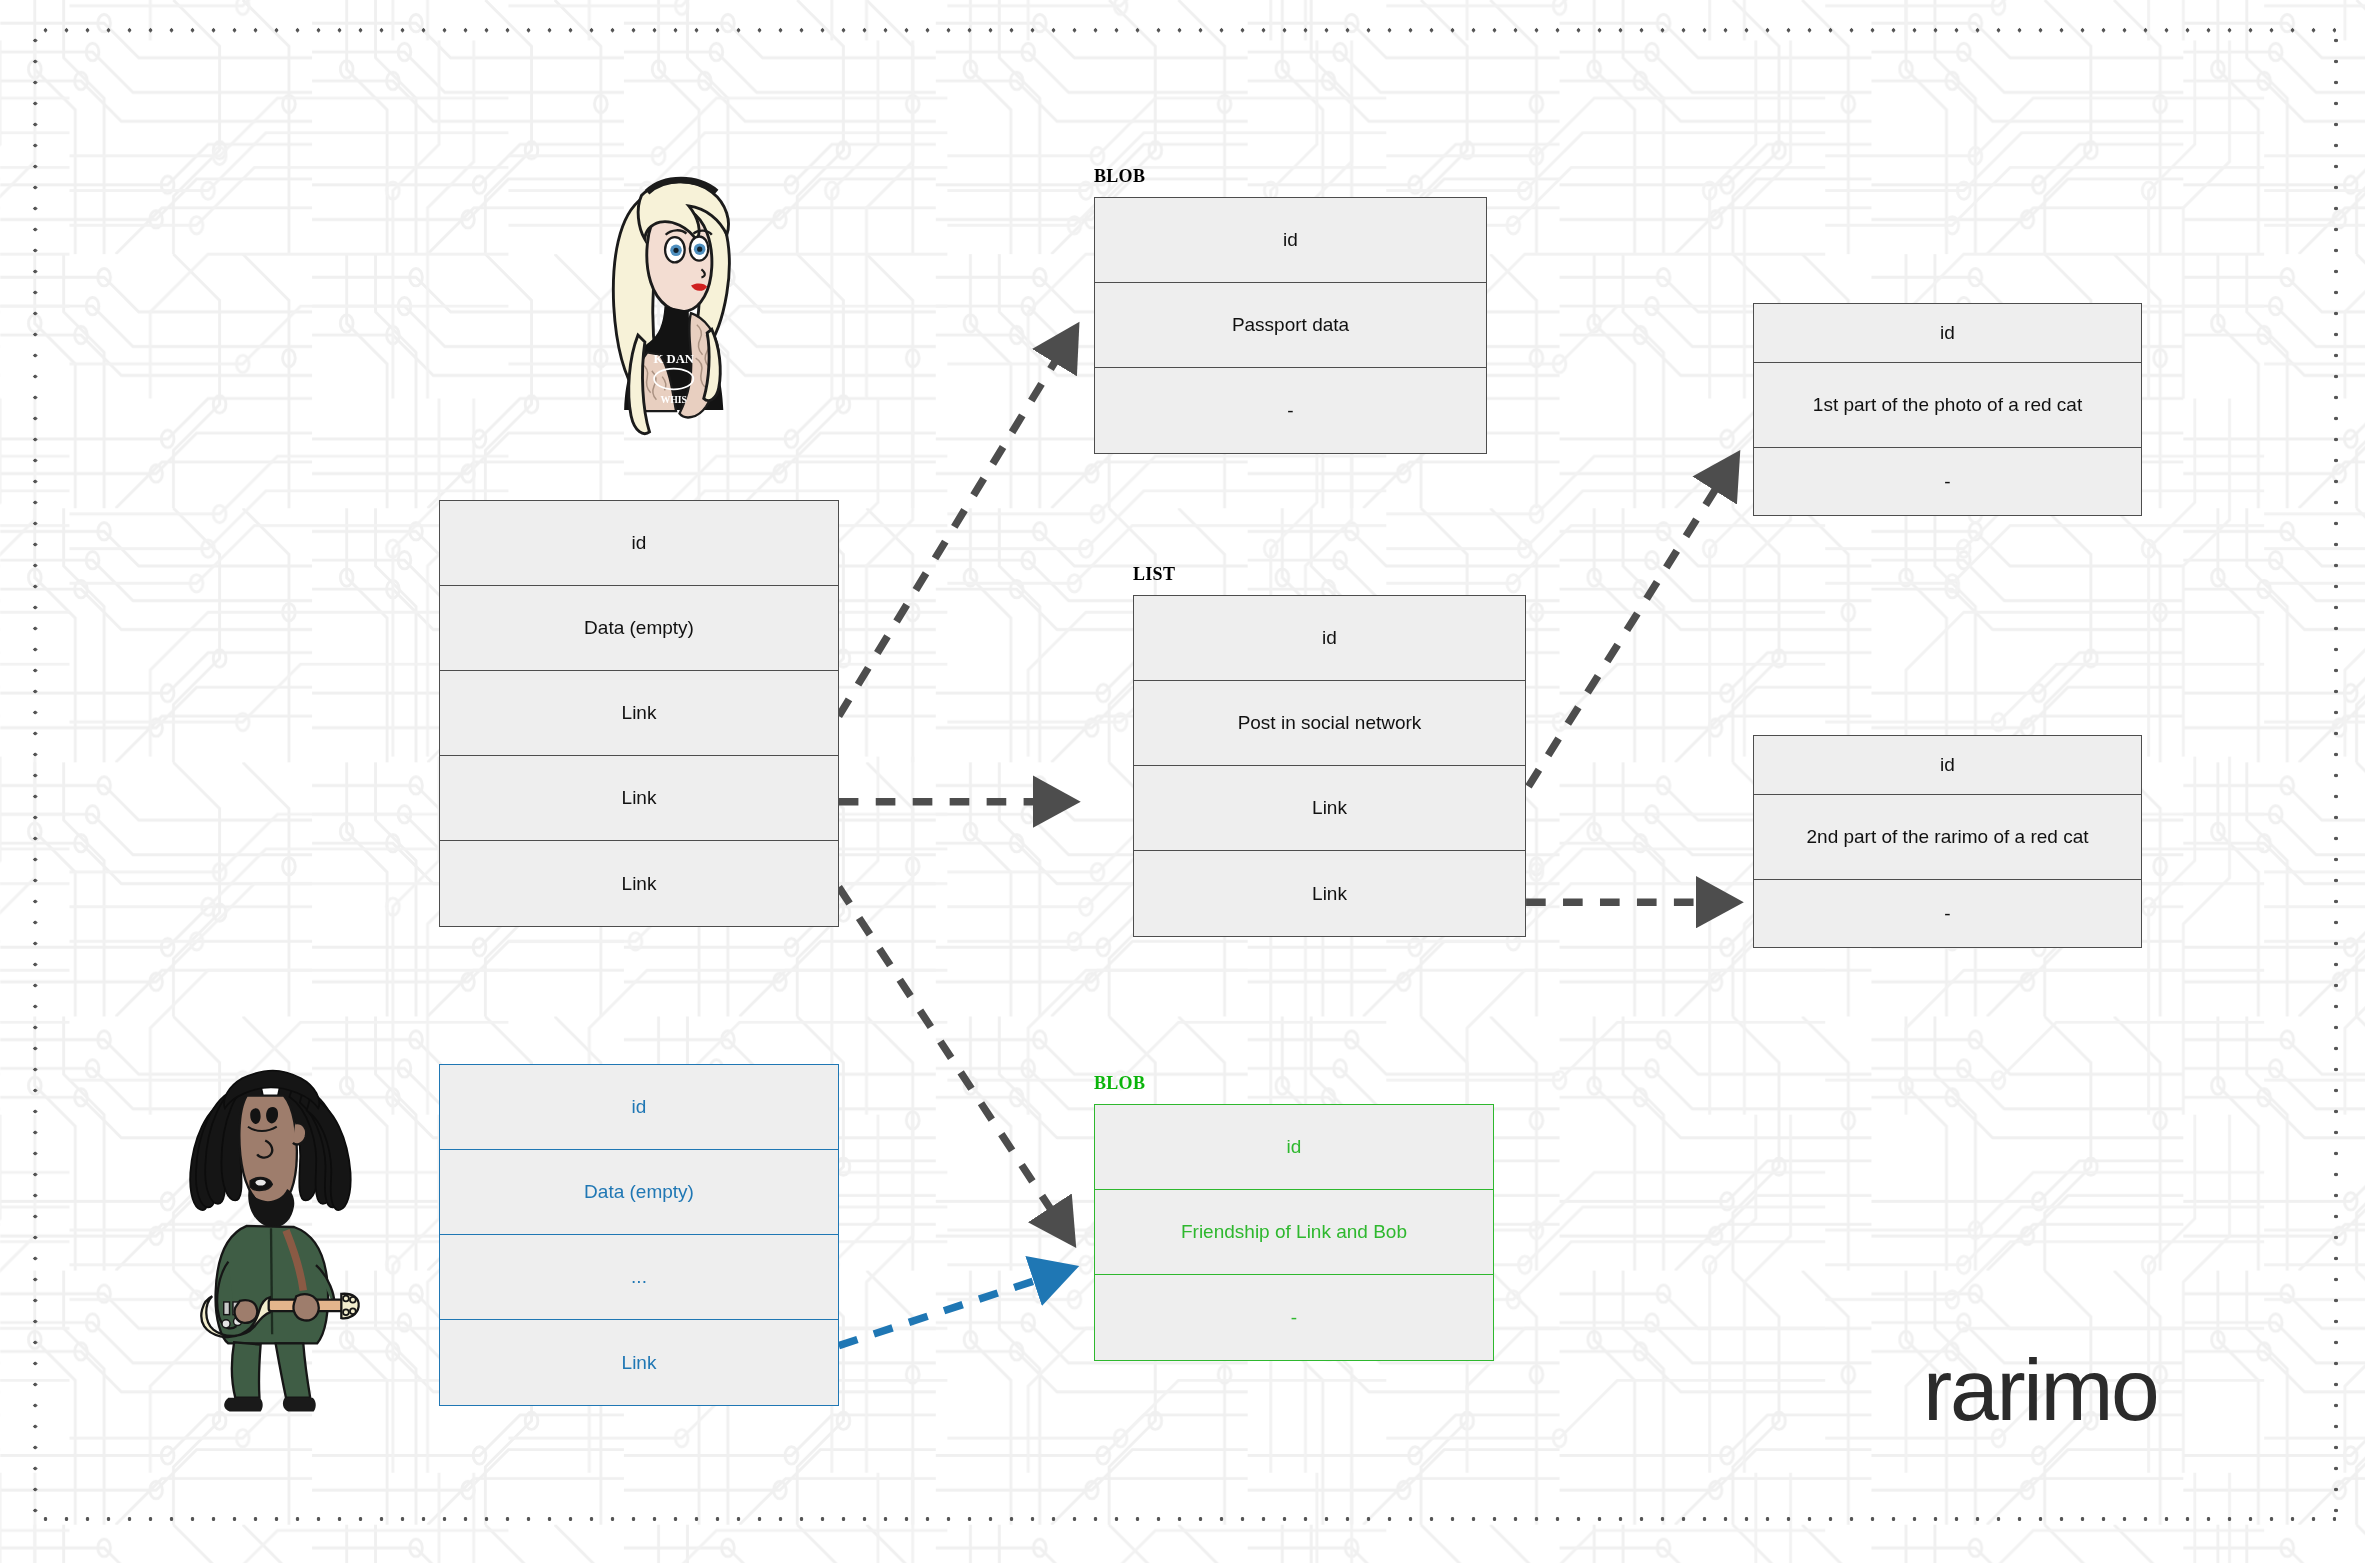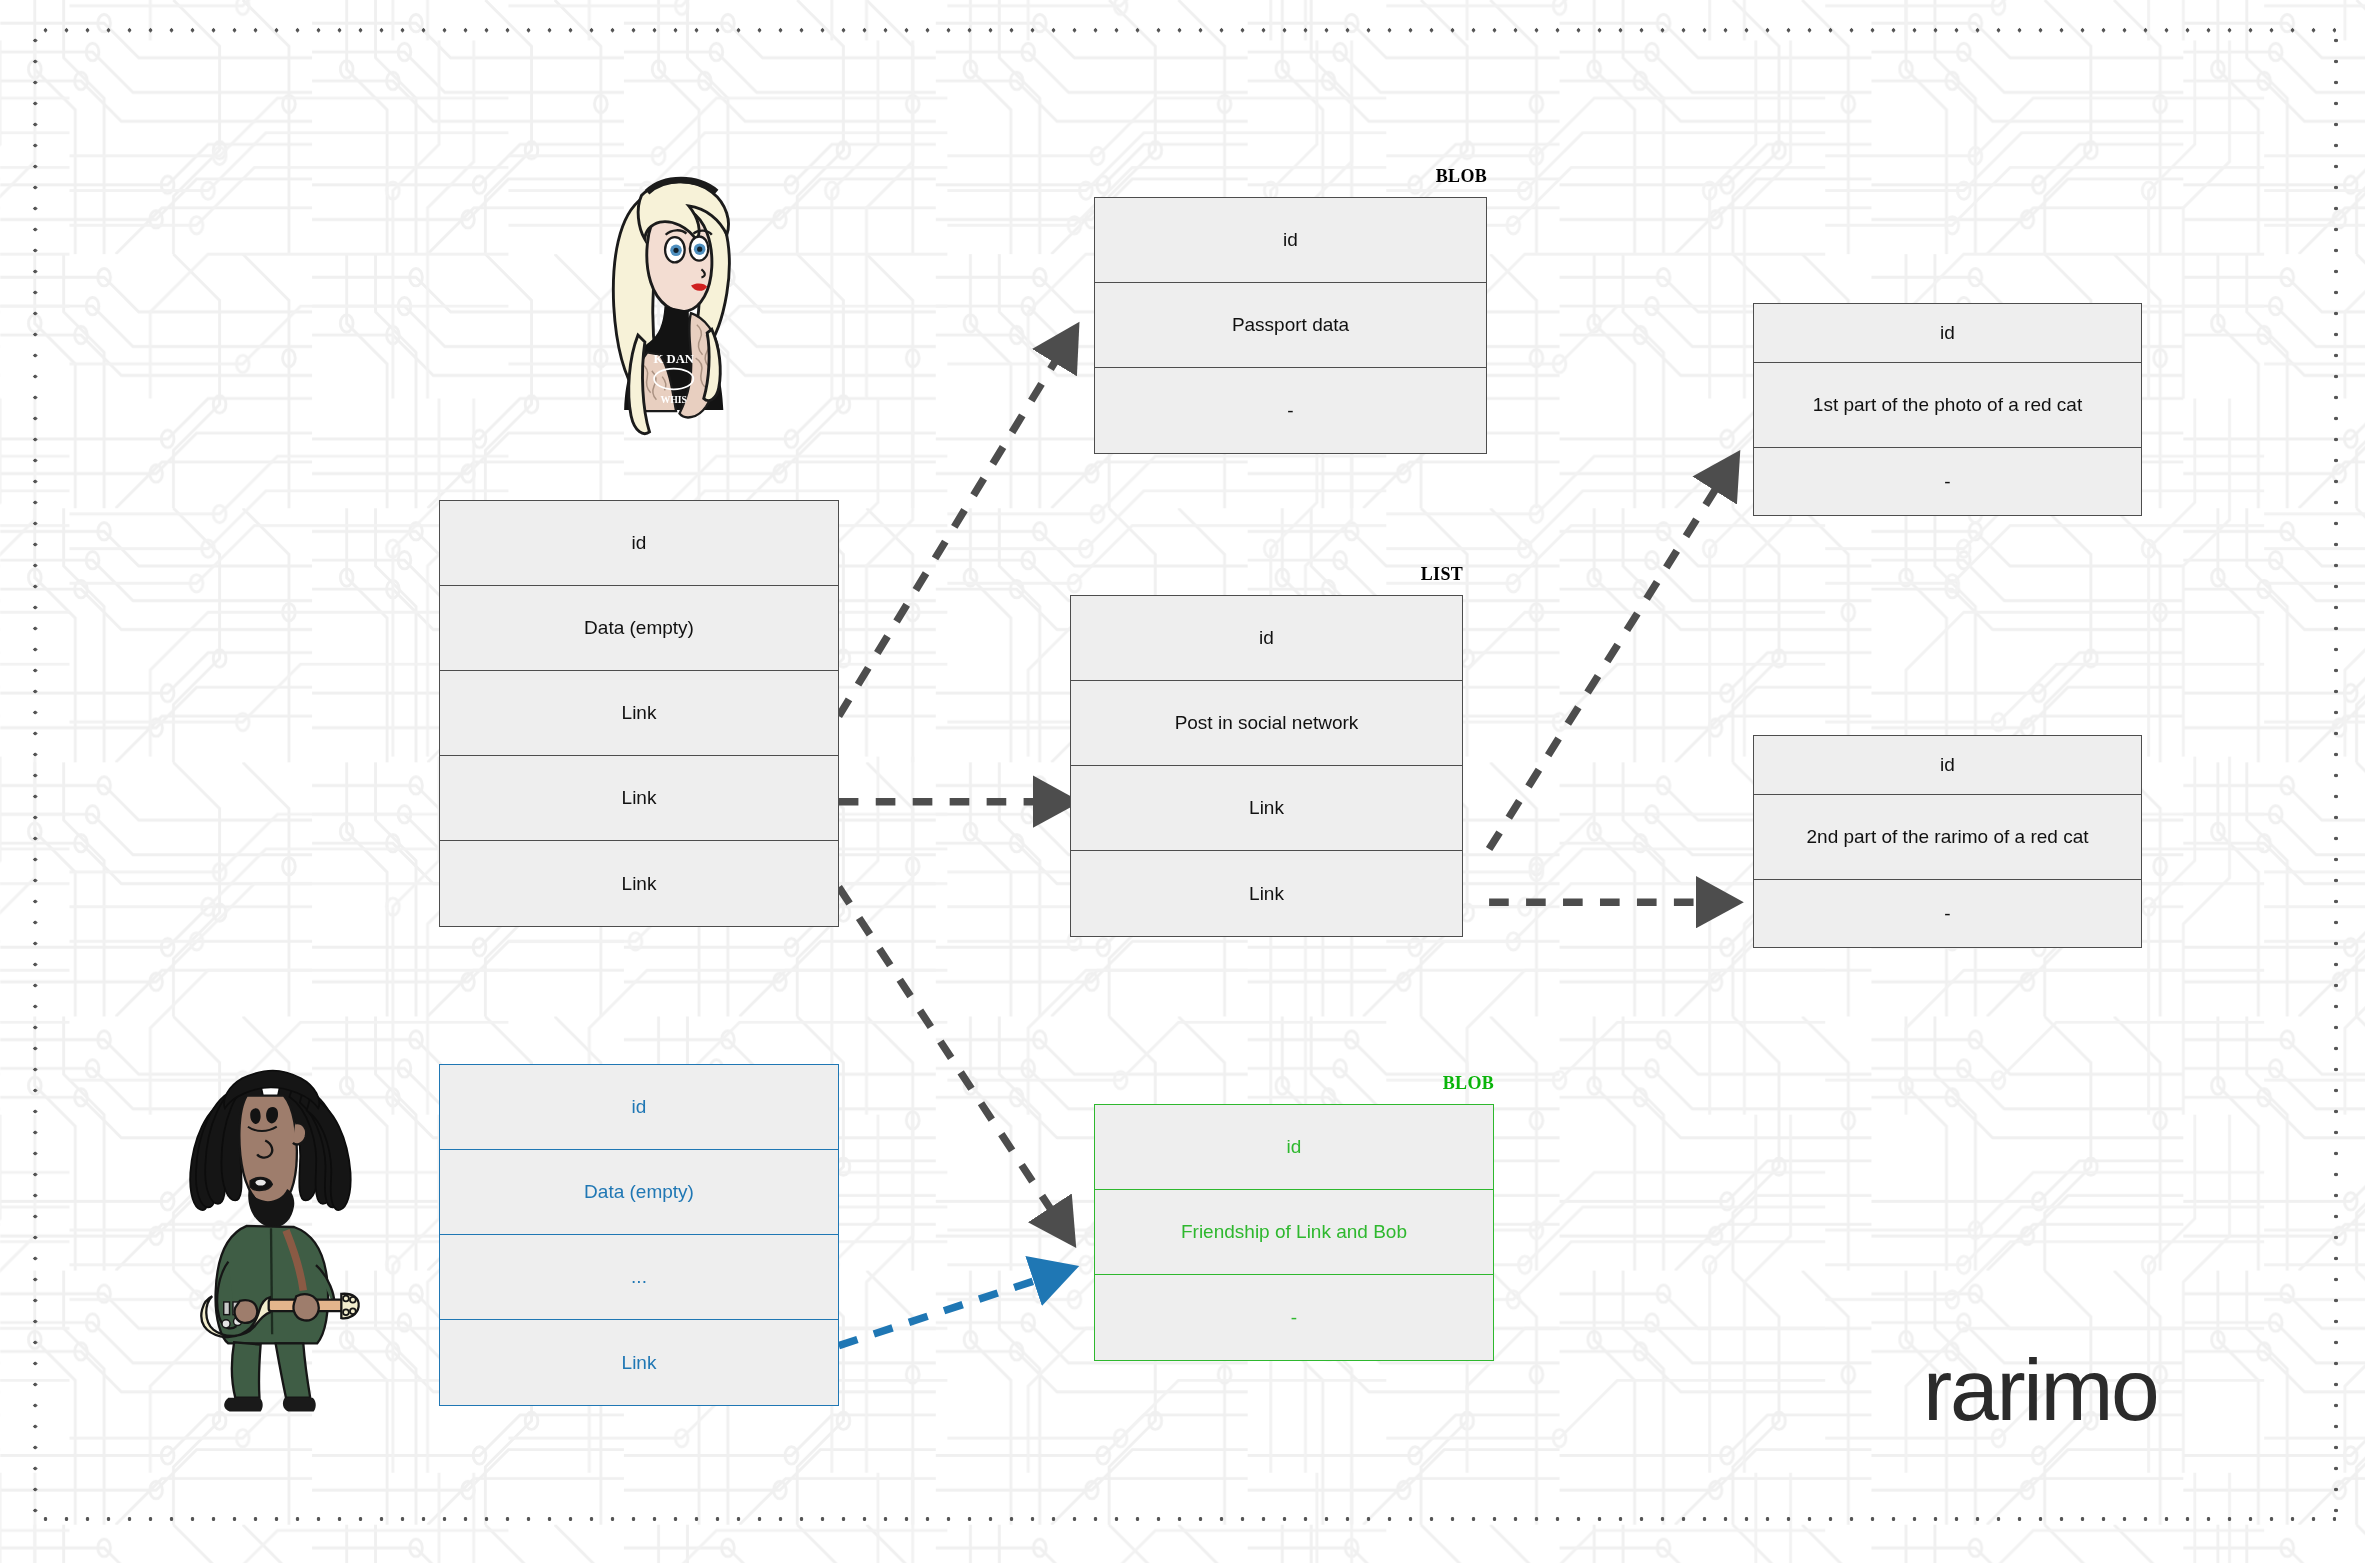--- a/index.html
+++ b/index.html
@@ -20,21 +20,21 @@
       background-image:radial-gradient(circle, #555 1.8px, rgba(0,0,0,0) 2.1px);
       background-size:21px 6.4px;background-position:0 center;background-repeat:repeat-x;}
   #frame .v{width:6.4px;top:0;height:100%;
       background-image:radial-gradient(circle, #555 1.8px, rgba(0,0,0,0) 2.1px);
       background-size:6.4px 21px;background-position:center 0;background-repeat:repeat-y;}
   #frame .top{top:-2.9px;} #frame .bottom{bottom:-2.9px;}
   #frame .left{left:-2.9px;} #frame .right{right:-2.9px;}
 
   
   .tbl{position:absolute;box-sizing:border-box;}
-  .tbl .caption{position:absolute;left:0;width:100%;text-align:right;
+  .tbl .caption{position:absolute;left:0;width:100%;text-align:left;
       font-family:"Liberation Serif","DejaVu Serif",serif;
       font-weight:bold;font-size:18px;letter-spacing:0.3px;color:#000;
       top:-30px;line-height:19.6px;}
   .tbl .rows{border:1.7px solid #4d4d4d;box-sizing:border-box;background:#eeeeee;}
   .tbl .row{border-bottom:1.7px solid #4d4d4d;box-sizing:border-box;
       display:flex;align-items:center;justify-content:center;text-align:center;
       font-size:19px;color:#111;line-height:22px;padding:0 8px;}
   .tbl .row:last-child{border-bottom:none;}
 
   
@@ -45,21 +45,21 @@
   .tbl.blue .rows{border-color:#1f77b4;}
   .tbl.blue .row{border-bottom-color:#1f77b4;color:#1f77b4;}
 
   
   #tbl-alice   {left:439px;  top:500px;  width:400px;}
   #tbl-alice   .row{height:85px;}
   #tbl-bob     {left:439px;  top:1064px; width:400px;}
   #tbl-bob     .row{height:85px;}
   #tbl-blob-pass{left:1094px;top:197px;  width:393px;}
   #tbl-blob-pass .row{height:85px;}
-  #tbl-list    {left:1070px; top:595px; width:393px;}
+  #tbl-list    {left:1133px; top:595px; width:393px;}
   #tbl-list    .row{height:85px;}
   #tbl-blob-fr {left:1094px; top:1104px; width:400px;}
   #tbl-blob-fr .row{height:85px;}
   #tbl-photo1  {left:1753px; top:303px;  width:389px;}
   #tbl-photo1  .row:nth-child(1){height:59px;}
   #tbl-photo1  .row:nth-child(2){height:85px;}
   #tbl-photo1  .row:nth-child(3){height:67px;}
   #tbl-photo2  {left:1753px; top:735px; width:389px;}
   #tbl-photo2  .row:nth-child(1){height:59px;}
   #tbl-photo2  .row:nth-child(2){height:85px;}

